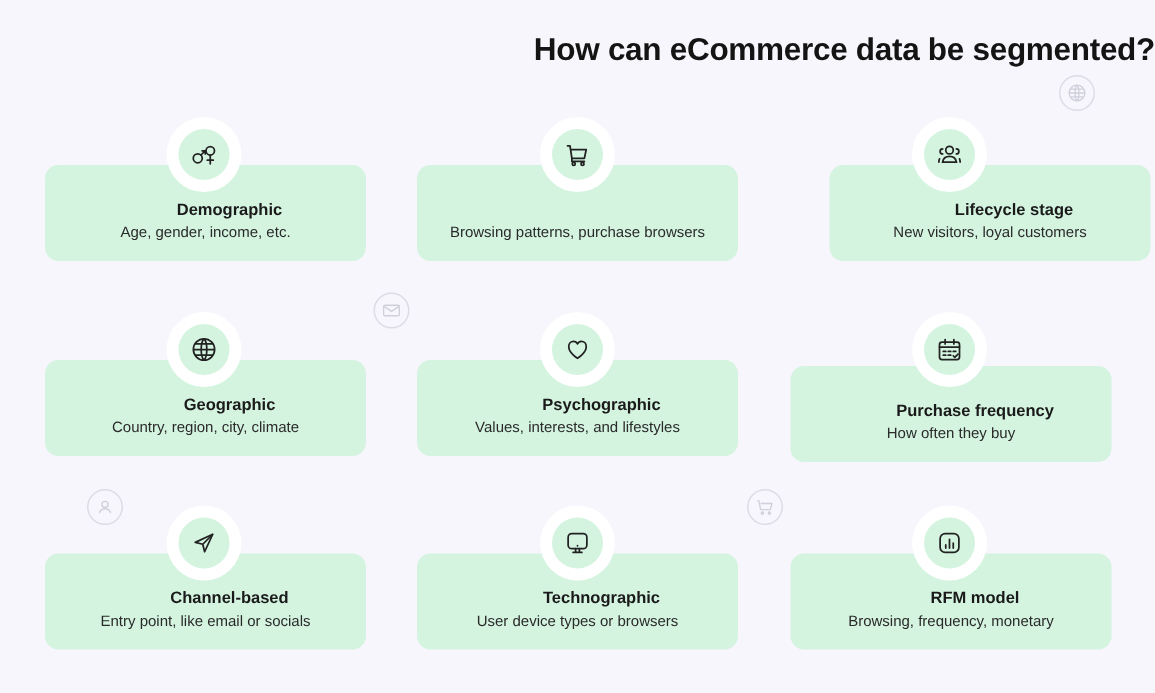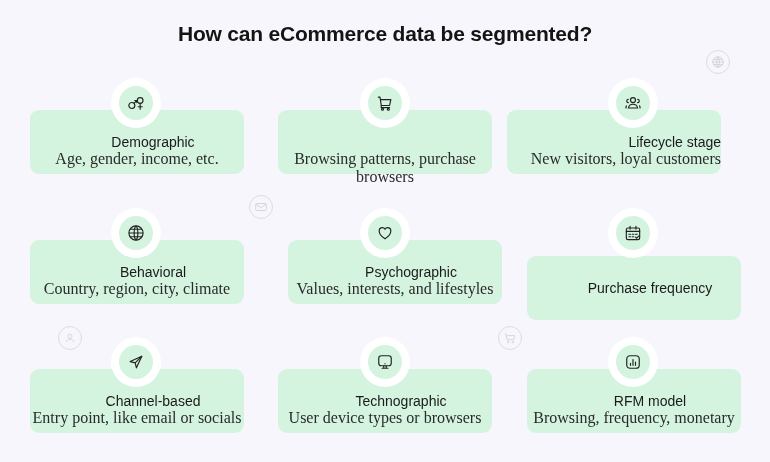--- a/index.html
+++ b/index.html
@@ -7,50 +7,49 @@
     body {
       background: #f6f6fc;
       font-family: "Liberation Sans", "DejaVu Sans", sans-serif;
       color: #1c1c1c;
       position: relative;
     }
     .title {
       position: absolute;
       left: 0; right: 0;
       top: 22px;
-      text-align: center;
+      text-align: right;
       font-size: 21px;
       font-weight: bold;
       color: #141414;
       letter-spacing: -0.2px;
     }
     .card {
       position: absolute;
       width: 214px;
       height: 64px;
       background: #d4f4e0;
       border-radius: 9px;
       text-align: center;
     }
     .card .label {
       position: absolute;
       left: 0; right: 0;
       top: 24px;
-      font-size: 14px;
-      font-weight: normal;
+      font-size: 11px;
+      font-weight: bold;
       color: #1a1a1a;
       margin-left: 32px;
     }
     .card .desc {
       position: absolute;
       left: 0; right: 0;
       top: 40px;
-      font-size: 16px;
+      font-size: 10px;
       color: #2a2a2a;
-      font-family: Liberation Serif, serif;
     }
     .badge {
       position: absolute;
       width: 50px;
       height: 50px;
       border-radius: 50%;
       background: #ffffff;
       display: flex;
       align-items: center;
       justify-content: center;
@@ -130,61 +129,62 @@
   <div class="inner">
     <svg viewBox="0 0 24 24" fill="none" stroke="#222" stroke-width="1.4" stroke-linecap="round" stroke-linejoin="round">
       <path d="M4 5h2l1.5 10h10l1.5-7H7"></path>
         <path d="M7.5 15v2.5h10"></path>
         <circle cx="9" cy="19.5" r="1.2"></circle>
         <circle cx="16" cy="19.5" r="1.2"></circle>
     </svg>
   </div>
 </div>
 
-<div class="card" style="left:507px; top:110px;text-align:right;">
+<div class="card" style="left:553px; top:110px;">
   <div class="label">Lifecycle stage</div>
   <div class="desc">New visitors, loyal customers</div>
 </div>
 <div class="badge" style="left:608px; top:78px;">
   <div class="inner">
     <svg viewBox="0 0 24 24" fill="none" stroke="#222" stroke-width="1.4" stroke-linecap="round">
       <circle cx="12" cy="8.5" r="3"></circle>
         <path d="M6.5 18c.5-3 2.8-4.5 5.5-4.5s5 1.5 5.5 4.5z"></path>
       <path d="M6.5 7.5a2 2 0 1 0 0 4M4 15.5c-.3 1-.5 1.5-.5 2.5M17.5 7.5a2 2 0 1 1 0 4M20 15.5c.3 1 .5 1.5.5 2.5"></path>
     </svg>
   </div>
 </div>
 
 <div class="card" style="left:30px; top:240px;">
-  <div class="label">Behavioral</div>
+  <div class="label">Geographic</div>
   <div class="desc">Country, region, city, climate</div>
 </div>
 <div class="badge" style="left:111px; top:208px;">
   <div class="inner">
     <svg viewBox="0 0 24 24" fill="none" stroke="#222" stroke-width="1.4">
       <circle cx="12" cy="12" r="8.5"></circle>
         <path d="M3.5 12h17M12 3.5c3 3 3 14 0 17M12 3.5c-3 3-3 14 0 17M5 7.5h14M5 16.5h14"></path>
     </svg>
   </div>
 </div>
 
-<div class="card" style="left:288px; top:240px;">
+<div class="card" style="left:278px; top:240px;">
   <div class="label">Psychographic</div>
   <div class="desc">Values, interests, and lifestyles</div>
 </div>
 <div class="badge" style="left:360px; top:208px;">
   <div class="inner">
     <svg viewBox="0 0 24 24" fill="none" stroke="#222" stroke-width="1.4" stroke-linejoin="round">
       <path d="M12 19s-7-4.3-7-9.3C5 7 7 5.5 8.8 5.5c1.5 0 2.6.8 3.2 2 .6-1.2 1.7-2 3.2-2C17 5.5 19 7 19 9.7c0 5-7 9.3-7 9.3z"></path>
     </svg>
   </div>
 </div>
 
-<div class="card" style="left:527px; top:256px;">
+<div class="card" style="left:527px; top:244px;">
   <div class="label">Purchase frequency</div>
+  <div class="desc">How often they buy</div>
 </div>
 <div class="badge" style="left:608px; top:208px;">
   <div class="inner">
     <svg viewBox="0 0 24 24" fill="none" stroke="#222" stroke-width="1.4" stroke-linecap="round">
       <rect x="4" y="6" width="16" height="14" rx="2"></rect>
         <path d="M4 10h16M8.5 4v3.5M15.5 4v3.5"></path>
       <path d="M7 13.5h2M11 13.5h2M15 13.5h2M7 16.5h2M11 16.5h2"></path>
         <path d="M15 17l1.3 1.3 2.5-2.6"></path>
     </svg>
   </div>

